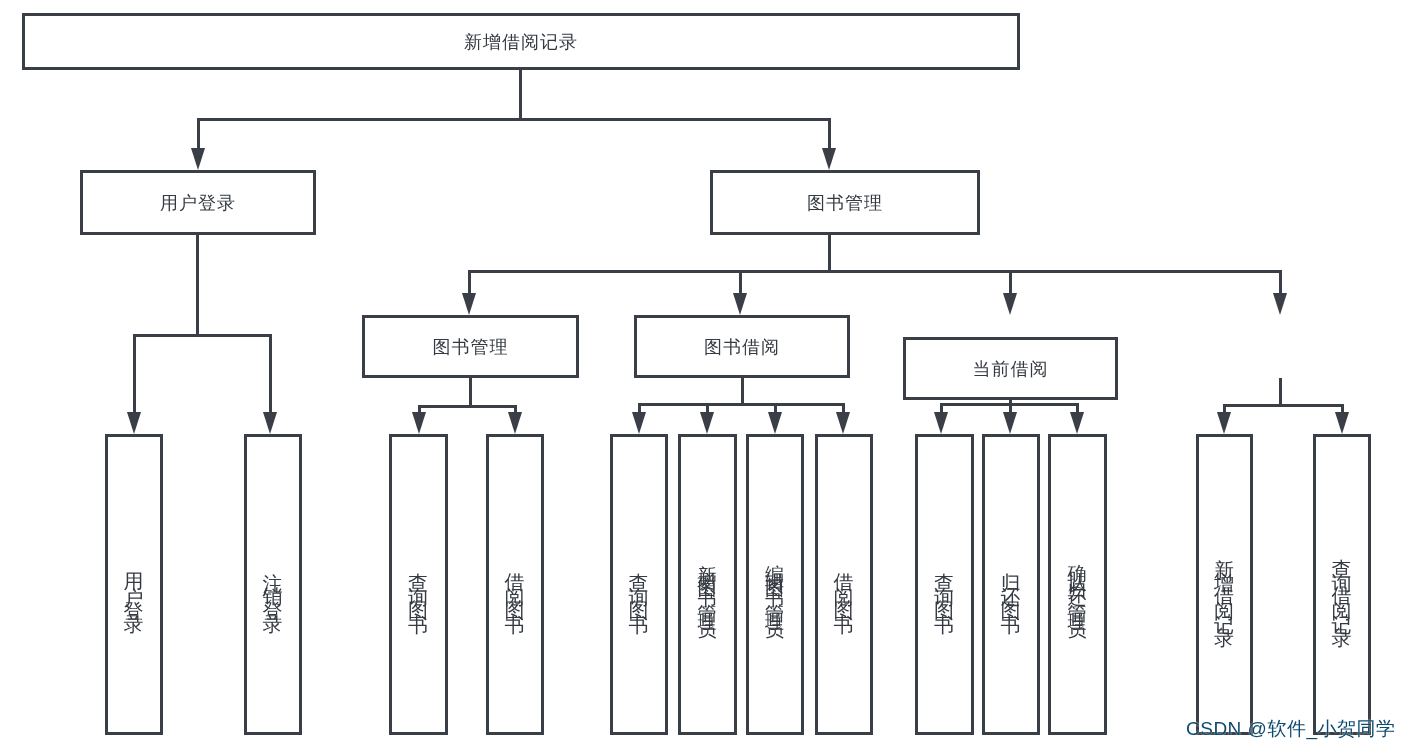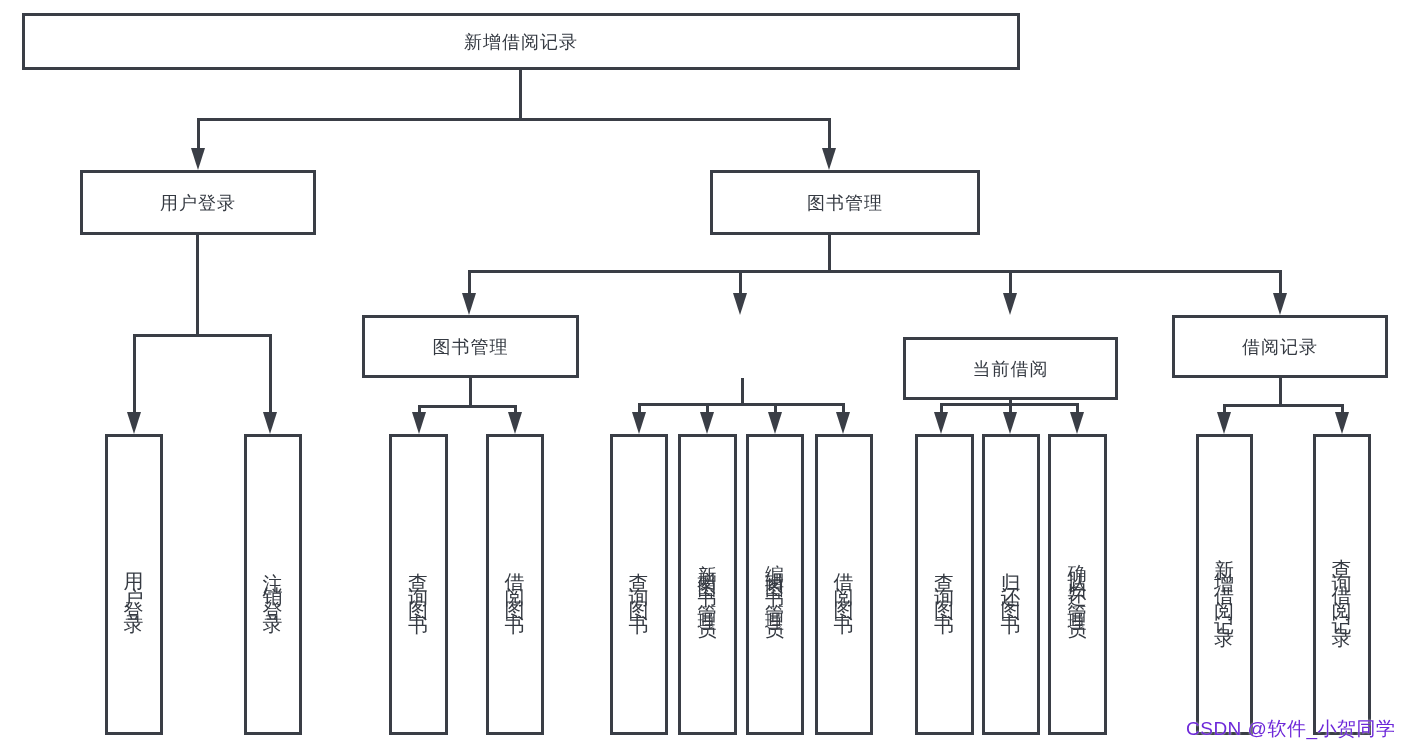--- a/index.html
+++ b/index.html
@@ -43,21 +43,21 @@
   .arrow{
     position:absolute;width:0;height:0;z-index:1;
     border-left:7px solid transparent;
     border-right:7px solid transparent;
     border-top:22px solid #3a3e46;
   }
   .watermark{
     position:absolute;
     left:1186px;top:716px;
     font-size:19px;
-    color:#6d28d9;
+    color:#0c4a6e;
     letter-spacing:0.5px;
     white-space:nowrap;
     z-index:3;
     text-shadow:0 0 2px #ffffff;
   }
 </style>
 </head>
 <body>
 
 <div id="diagram">
@@ -86,22 +86,22 @@
   <div class="line" style="left:468px;top:270px;width:3px;height:24px;"></div>
   <div class="arrow" style="left:462px;top:293px;"></div>
   <div class="line" style="left:739px;top:270px;width:3px;height:24px;"></div>
   <div class="arrow" style="left:733px;top:293px;"></div>
   <div class="line" style="left:1009px;top:270px;width:3px;height:24px;"></div>
   <div class="arrow" style="left:1003px;top:293px;"></div>
   <div class="line" style="left:1279px;top:270px;width:3px;height:24px;"></div>
   <div class="arrow" style="left:1273px;top:293px;"></div>
 
   <div class="box" style="left:362px;top:315px;width:217px;height:63px;">图书管理</div>
+  <div class="box" style="left:634px;top:315px;width:216px;height:63px;">图书借阅</div>
   <div class="box" style="left:903px;top:315px;width:215px;height:63px;margin-top:22px;">当前借阅</div>
-  <div class="box" style="left:1172px;top:315px;width:216px;height:63px;">借阅记录</div>
 
   <div class="line" style="left:469px;top:378px;width:3px;height:29px;"></div>
   <div class="line" style="left:418px;top:405px;width:99px;height:3px;"></div>
   <div class="line" style="left:418px;top:405px;width:3px;height:9px;"></div>
   <div class="arrow" style="left:412px;top:412px;"></div>
   <div class="line" style="left:514px;top:405px;width:3px;height:9px;"></div>
   <div class="arrow" style="left:508px;top:412px;"></div>
 
   <div class="line" style="left:741px;top:378px;width:3px;height:27px;"></div>
   <div class="line" style="left:638px;top:403px;width:207px;height:3px;"></div>

